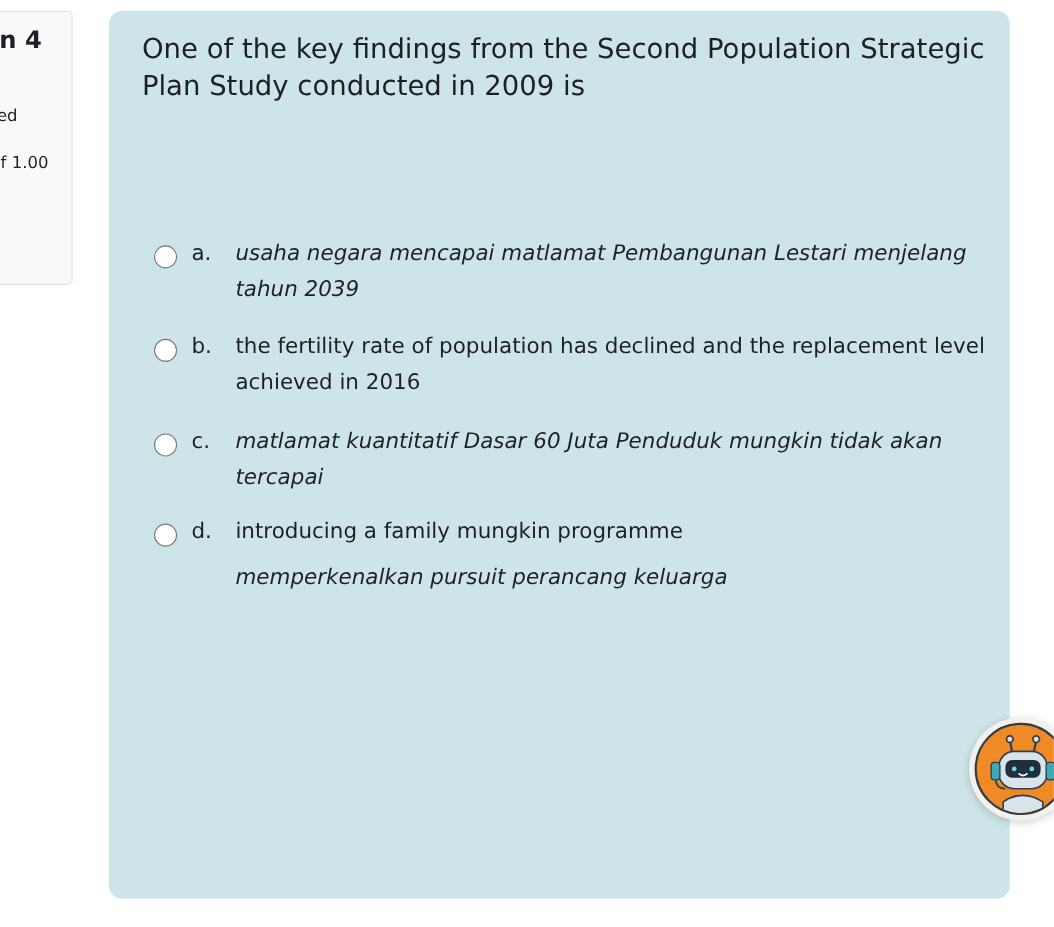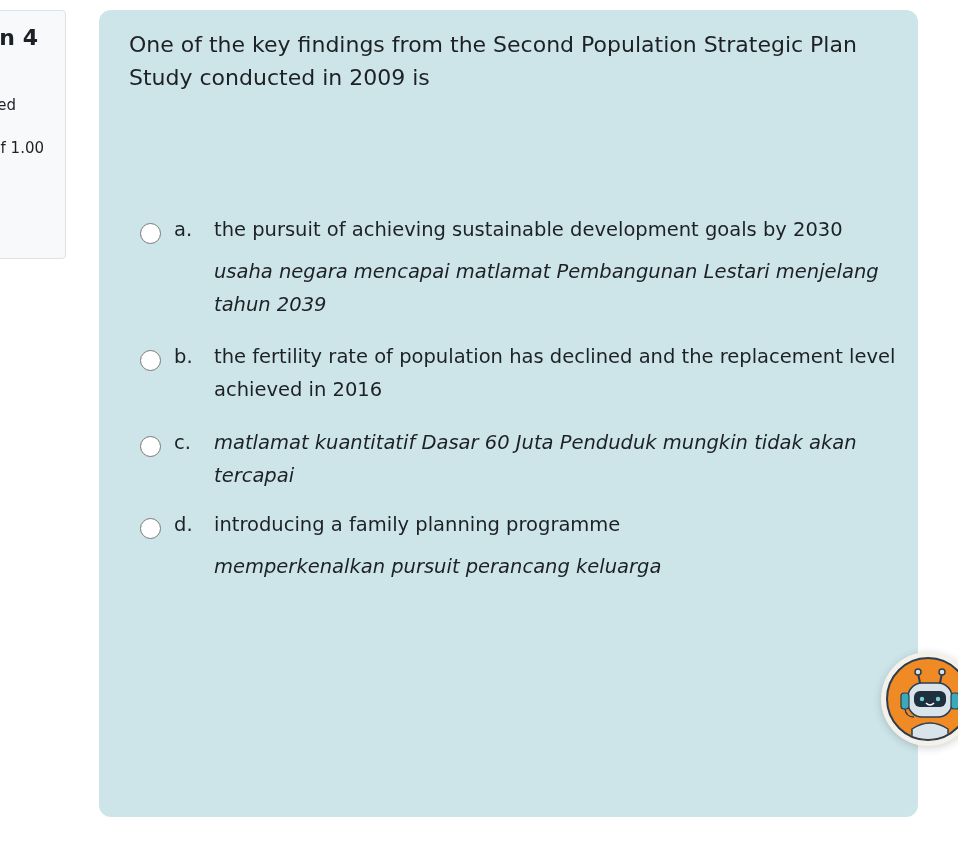--- a/index.html
+++ b/index.html
@@ -37,21 +37,21 @@
 
     
     .card {
       position: absolute; left: 99px; top: 10px;
       width: 819px; height: 807px;
       background: #cde5e9;
       border-radius: 12px;
     }
     .qtext {
       position: absolute; left: 30px; top: 18px; width: 770px;
-      font-size: 22px; line-height: 33px;
+      font-size: 25px; line-height: 33px;
     }
     .qtext .en { margin-bottom: 9px; }
     .qtext .ms { font-style: italic; }
 
     .answers { position: absolute; left: 40px; top: 203px; width: 760px; }
     .answer { position: relative; padding-left: 75px; font-size: 19.5px; line-height: 33px; }
     .answer .radio {
       position: absolute; left: 1px; top: 10px;
       width: 21px; height: 21px; border-radius: 50%;
       background: #ffffff; border: 1.5px solid #7a7a7a;
@@ -91,37 +91,36 @@
 
   <div class="card">
     <div class="qtext">
       <div class="en">One of the key findings from the Second Population Strategic Plan Study conducted in 2009 is</div>
     </div>
 
     <div class="answers">
       <div class="answer answer-a">
         <span class="radio"></span>
         <span class="letter">a.</span>
-        <div class="en">the pursuit of achieving sustainable development goals by 2030</div>
         <div class="ms">usaha negara mencapai matlamat Pembangunan Lestari menjelang tahun 2039</div>
       </div>
       <div class="answer answer-b">
         <span class="radio"></span>
         <span class="letter">b.</span>
         <div class="en">the fertility rate of population has declined and the replacement level achieved in 2016</div>
       </div>
       <div class="answer answer-c">
         <span class="radio"></span>
         <span class="letter">c.</span>
         <div class="ms">matlamat kuantitatif Dasar 60 Juta Penduduk mungkin tidak akan tercapai</div>
       </div>
       <div class="answer answer-d">
         <span class="radio"></span>
         <span class="letter">d.</span>
-        <div class="en">introducing a family planning programme</div>
+        <div class="en">introducing a family mungkin programme</div>
         <div class="ms">memperkenalkan pursuit perancang keluarga</div>
       </div>
     </div>
   </div>
 
   <div class="bot">
     <div class="ring">
       <svg width="84" height="84" viewBox="0 0 84 84">
         <line x1="30" y1="14" x2="32" y2="24" stroke="#2c3e50" stroke-width="2"></line>
         <line x1="54" y1="14" x2="52" y2="24" stroke="#2c3e50" stroke-width="2"></line>

